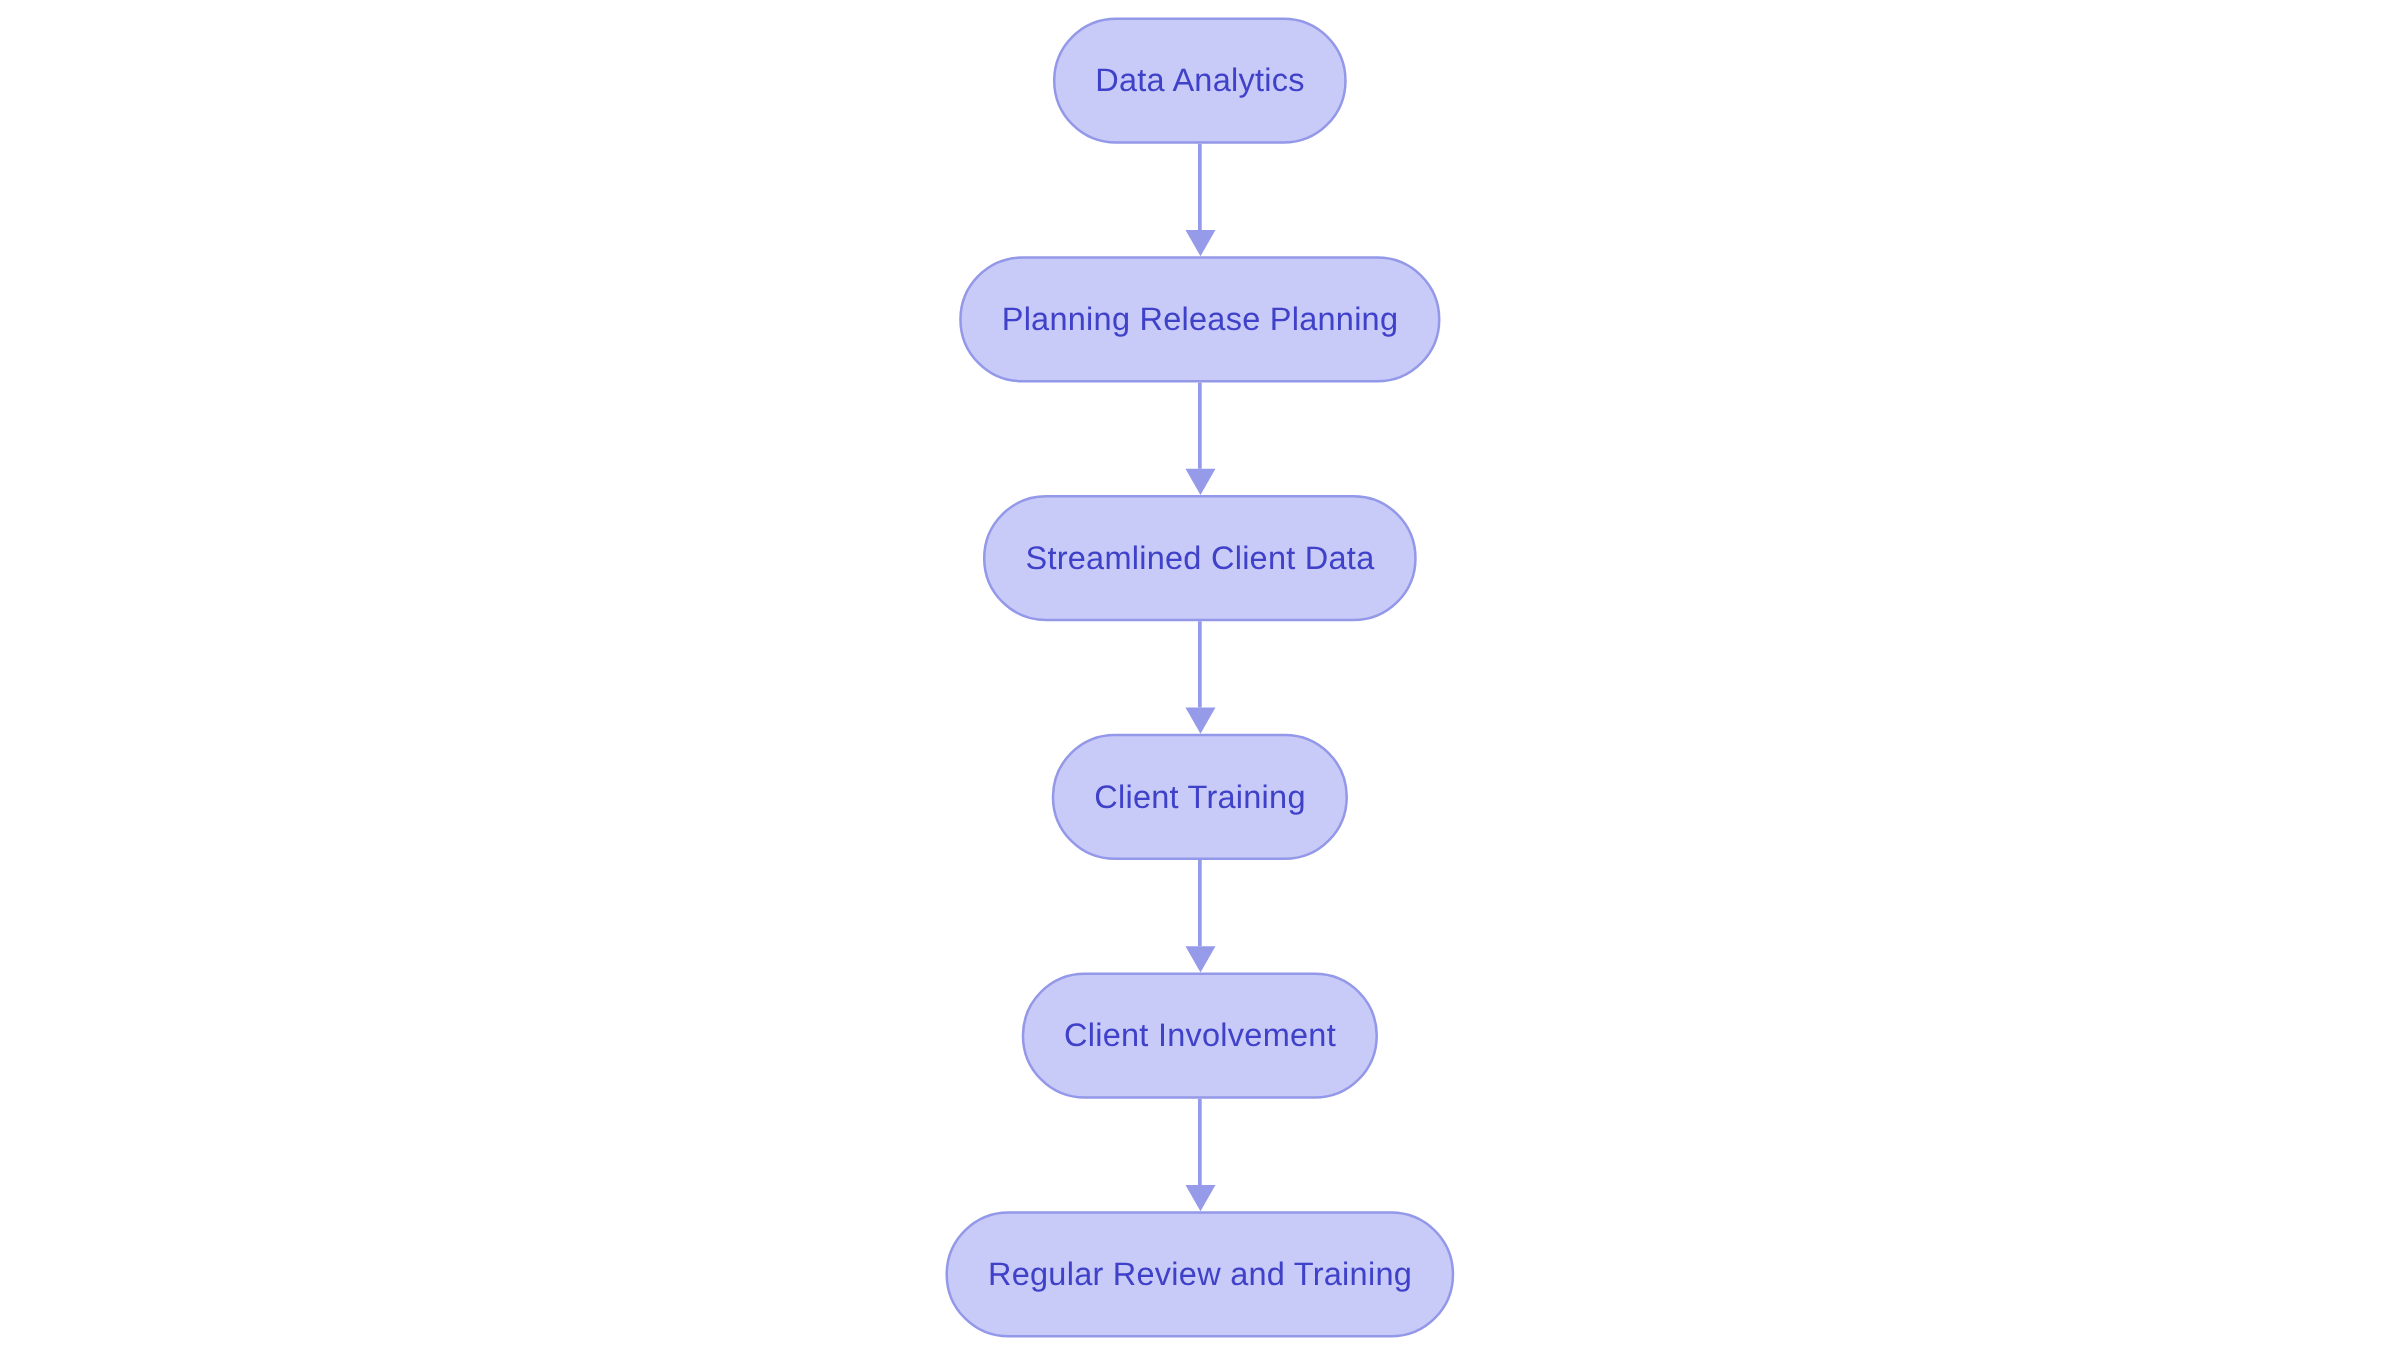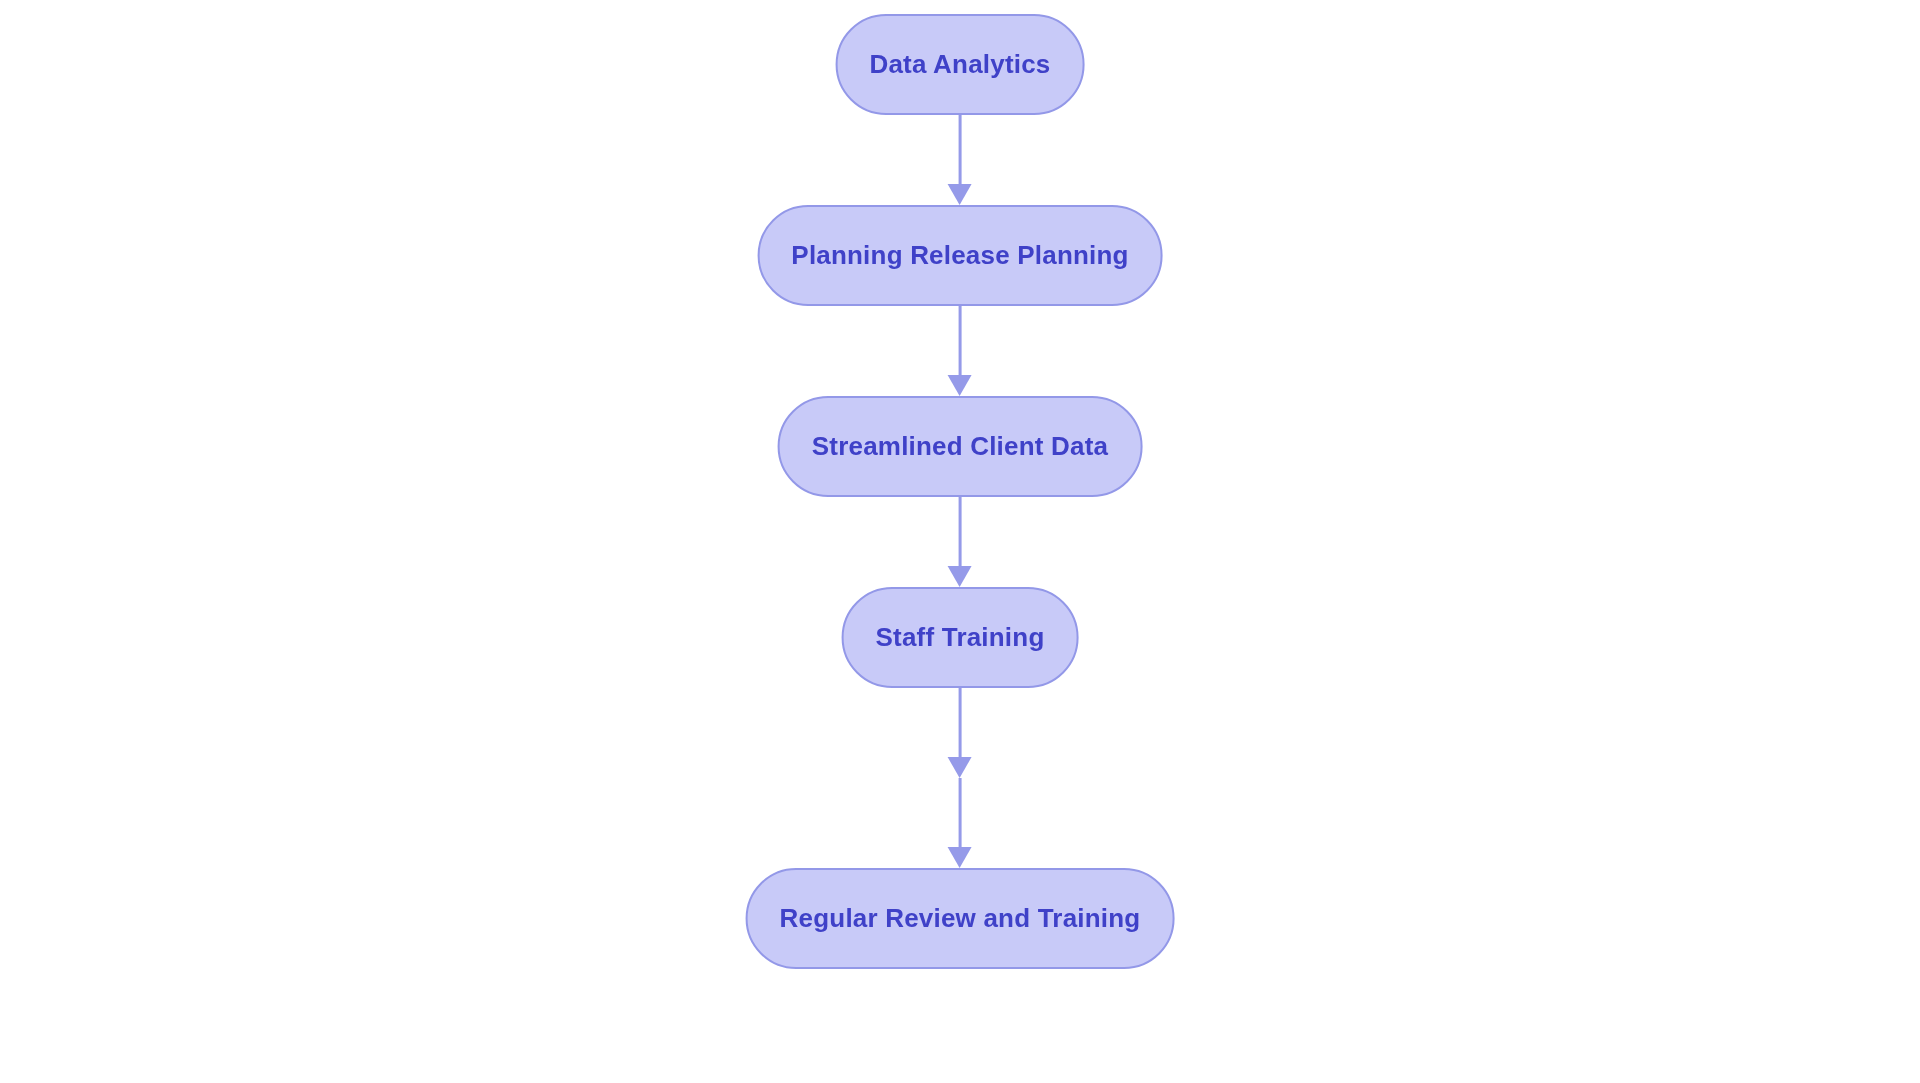--- a/index.html
+++ b/index.html
@@ -40,21 +40,20 @@
     display: flex;
     align-items: center;
     justify-content: center;
     padding: 0 32px;
     white-space: nowrap;
   }
   .node span {
     font-size: 26px;
     color: var(--node-text);
     letter-spacing: 0.2px;
-    font-weight: bold;
   }
   .connector {
     height: 90px;
     width: 26px;
     display: flex;
     flex-direction: column;
     align-items: center;
   }
   .connector .line {
     width: 3px;
@@ -96,28 +95,31 @@
     <div class="node">
       <span>Streamlined Client Data</span>
     </div>
 
     <div class="connector">
       <div class="line"></div>
       <div class="head"></div>
     </div>
 
     <div class="node">
-      <span>Staff Training</span>
+      <span>Client Training</span>
     </div>
 
     <div class="connector">
       <div class="line"></div>
       <div class="head"></div>
     </div>
 
+    <div class="node">
+      <span>Client Involvement</span>
+    </div>
 
     <div class="connector">
       <div class="line"></div>
       <div class="head"></div>
     </div>
 
     <div class="node">
       <span>Regular Review and Training</span>
     </div>
 

